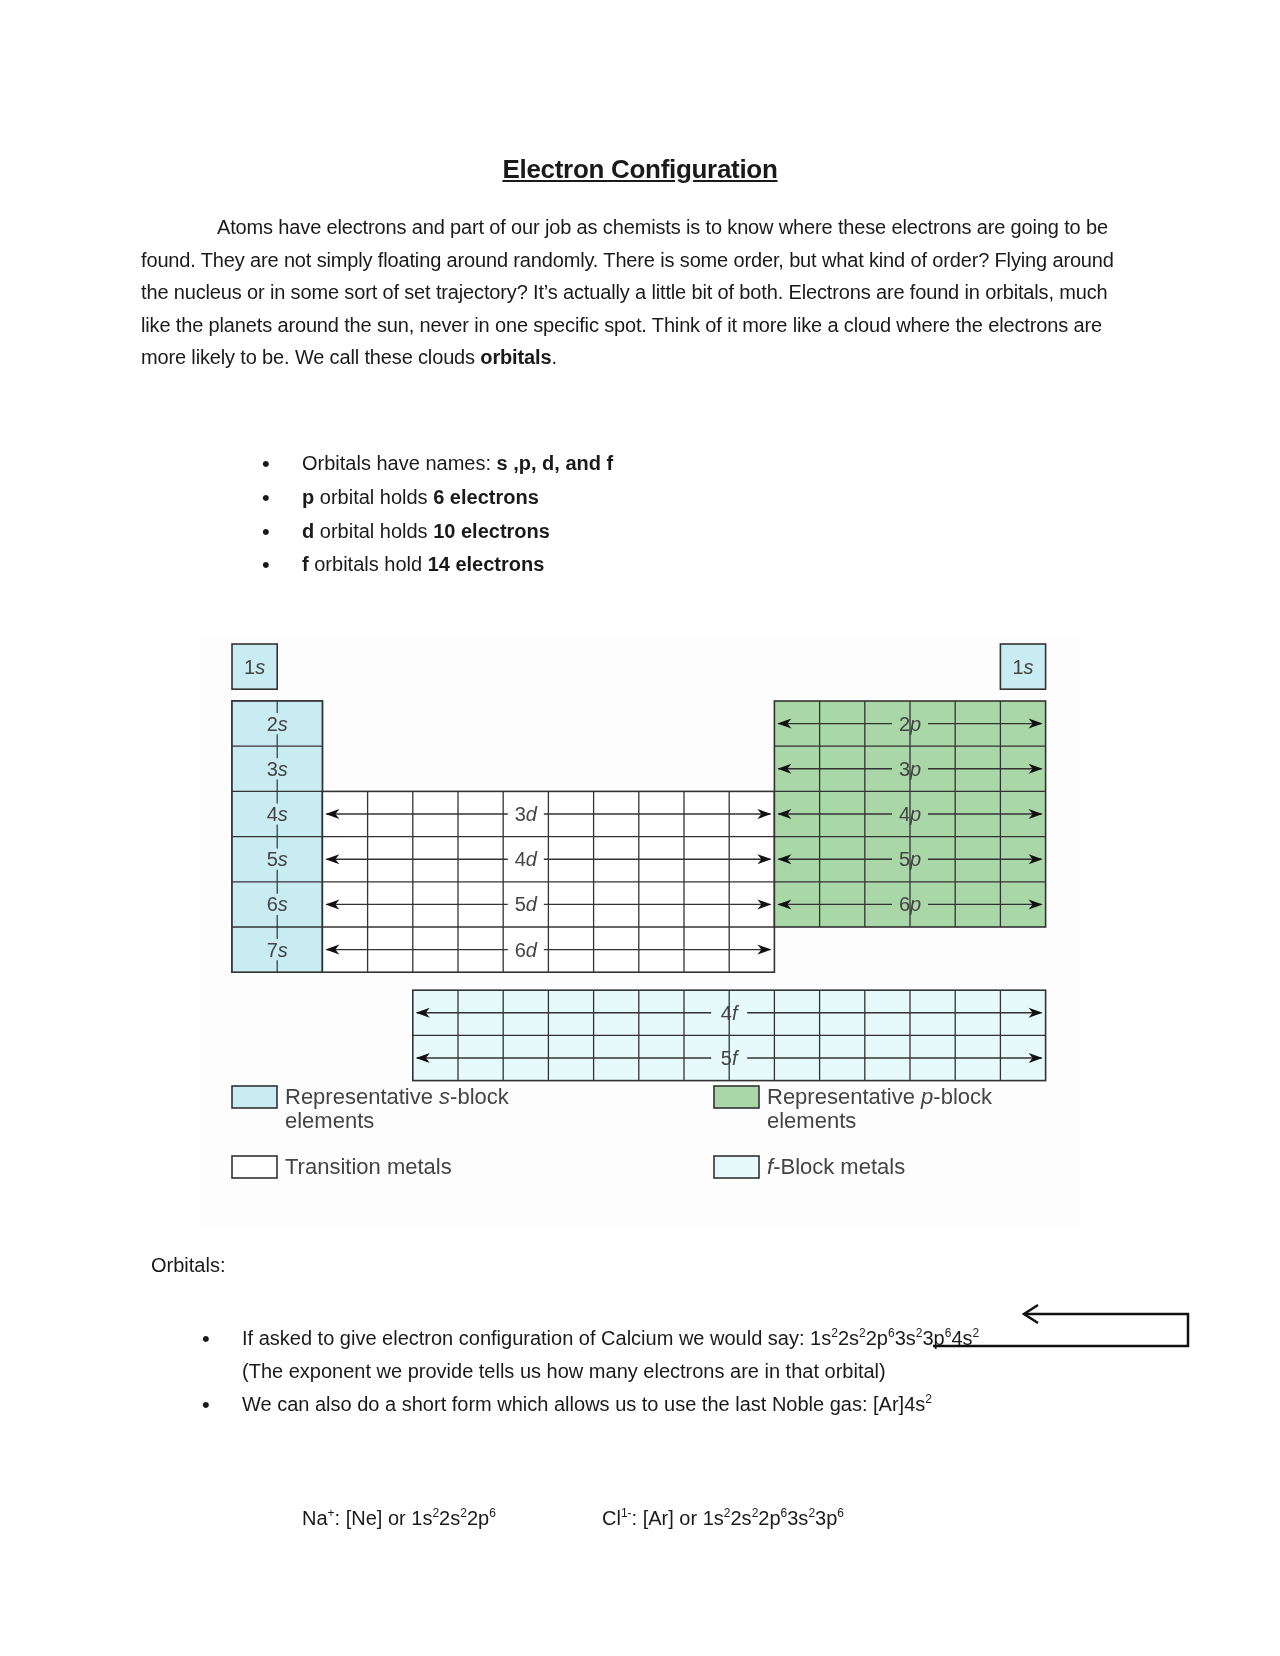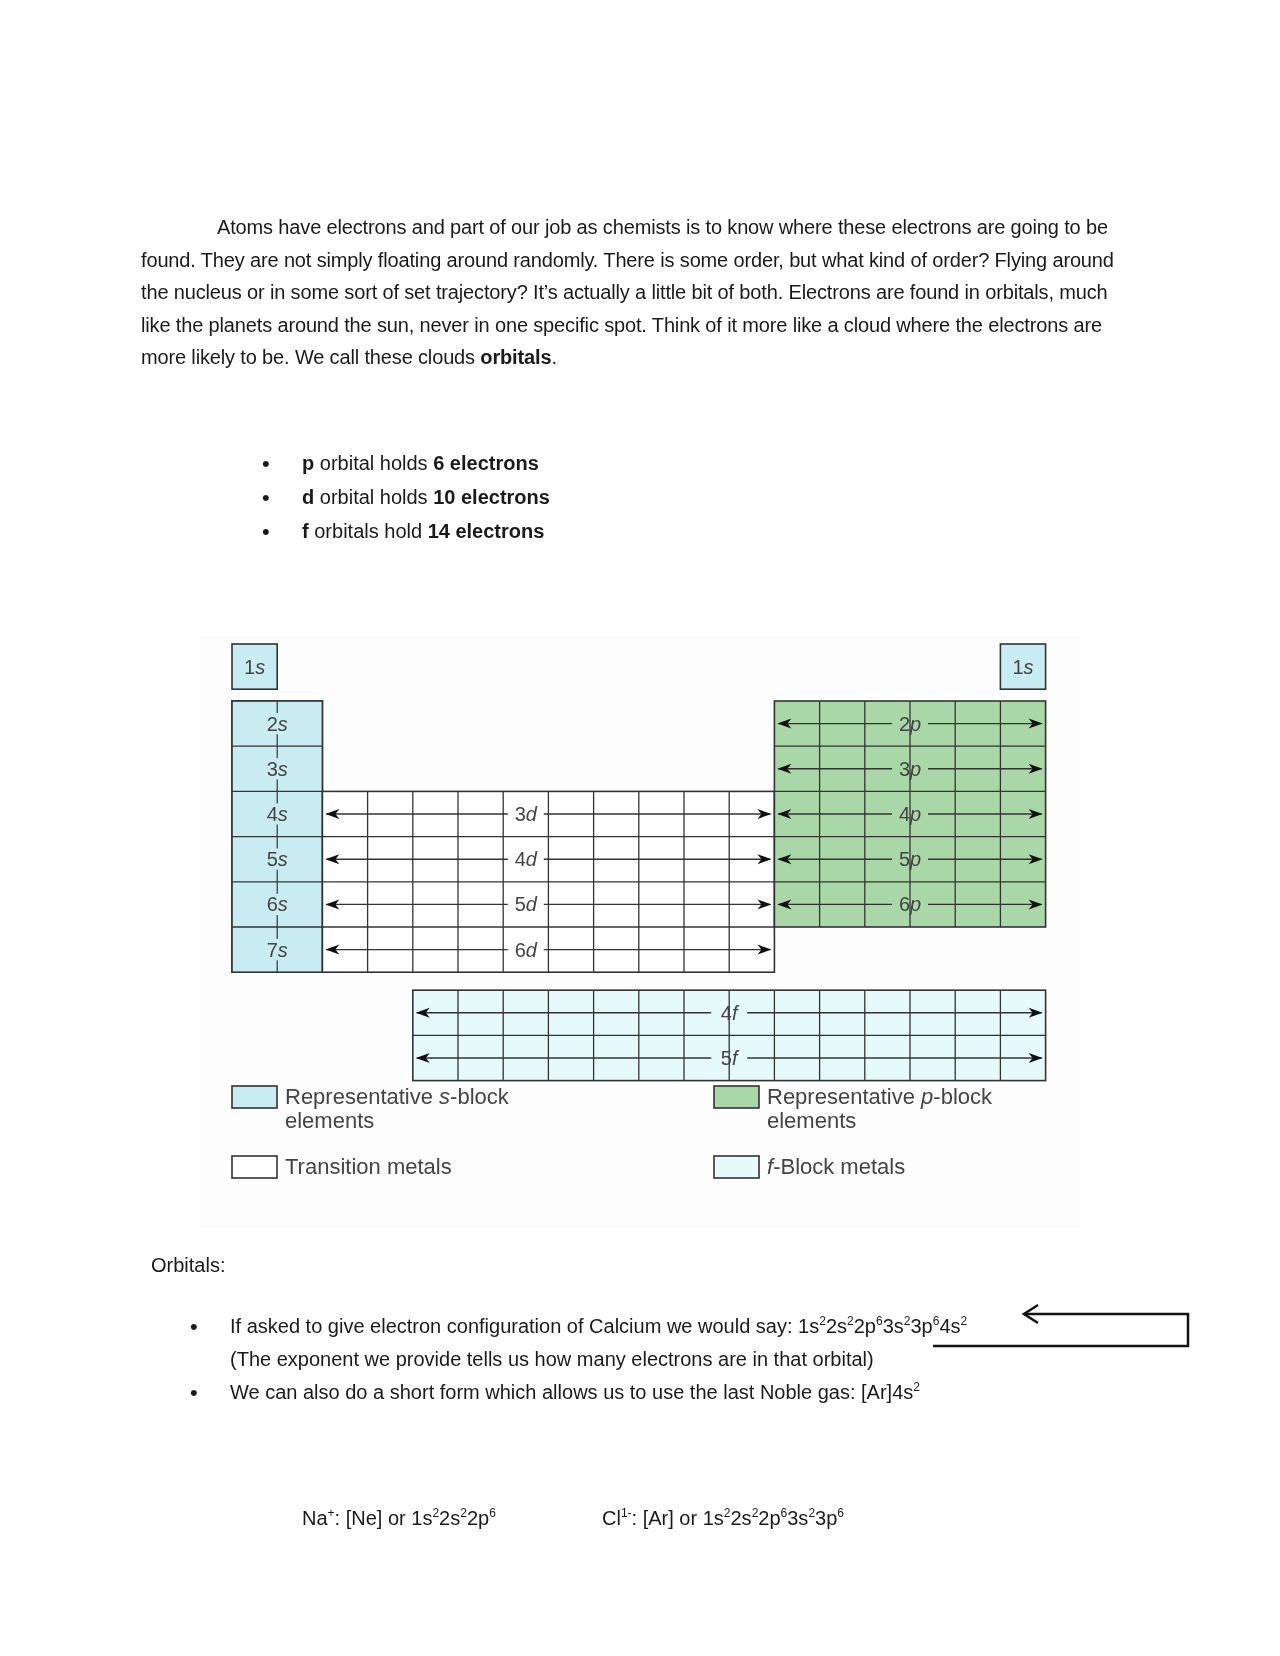--- a/index.html
+++ b/index.html
@@ -10,37 +10,39 @@
            font-size: 26px; font-weight: bold; text-decoration: underline; letter-spacing: -0.3px; }
   .para { position: absolute; left: 141px; width: 985px; top: 211px; font-size: 20px;
           line-height: 32.5px; text-indent: 76px; letter-spacing: -0.15px; }
   .para b { font-weight: bold; }
   .bullets1 { position: absolute; left: 262px; top: 447px; margin: 0; padding: 0; list-style: none; }
   .bullets1 li { position: relative; font-size: 20px; line-height: 33.8px; padding-left: 40px; }
   .bullets1 li::before { content: "\2022"; position: absolute; left: 0; top: 0; font-size: 22px; }
   .diagram { position: absolute; left: 198px; top: 636px; width: 884px; height: 592px; background: #fdfdfd; }
   .diagram svg { position: absolute; left: 0; top: 0; }
   .example-label { position: absolute; left: 151px; top: 1254px; font-size: 20px; }
-  .bullets2 { position: absolute; left: 186px; top: 1306px; margin: 4px; padding: 0; list-style: none; }
+  .bullets2 { position: absolute; left: 186px; top: 1306px; margin: 16px; padding: 0; list-style: none; }
   .bullets2 li { position: relative; font-size: 20px; line-height: 33px; padding-left: 40px; white-space: nowrap; }
   .bullets2 li.bullet::before { content: "\2022"; position: absolute; left: 0; top: 0; font-size: 22px; }
   .bullets2 li.cont { padding-left: 40px; }
   .ions { position: absolute; top: 1507px; font-size: 20px; white-space: nowrap; }
   sup { font-size: 12px; vertical-align: 8px; line-height: 0; }
   .ref-arrow { position: absolute; left: 0; top: 0; }
 </style>
 </head>
 <body>
 
 <div class="page">
 
+  <div class="title">Electron Configuration</div>
 
   <p class="para" style="margin:0"><span>Atoms have electrons and part of our job as chemists is to know where these electrons are going to be found. They are not simply floating around randomly. There is some order, but what kind of order? Flying around the nucleus or in some sort of set trajectory?  It’s actually a little bit of both. Electrons are found in orbitals, much like the planets around the sun, never in one specific spot. Think of it more like a cloud where the electrons are more likely to be. We call these clouds </span><b>orbitals</b><span>.</span></p>
 
   <ul class="bullets1">
+    <li><span>Orbitals have names: </span><b>s ,p, d, and f</b></li>
     <li><b>p</b><span> orbital holds </span><b>6 electrons</b></li>
     <li><b>d</b><span> orbital holds </span><b>10 electrons</b></li>
     <li><b>f</b><span> orbitals hold </span><b>14 electrons</b></li>
   </ul>
 
   <div class="diagram">
     <svg id="diagram-svg" width="884" height="592" viewBox="0 0 884 592" xmlns="http://www.w3.org/2000/svg">
         <rect x="34" y="8" width="45.2" height="45.2" fill="#c9ecf3" stroke="#333333" stroke-width="1.6"></rect>
         <text x="56.6" y="30.6" text-anchor="middle" dominant-baseline="central" font-size="20" fill="#444444" font-family="Liberation Sans, sans-serif"><tspan>1</tspan><tspan font-style="italic">s</tspan></text>
         <rect x="802.4000000000001" y="8" width="45.2" height="45.2" fill="#c9ecf3" stroke="#333333" stroke-width="1.6"></rect>

